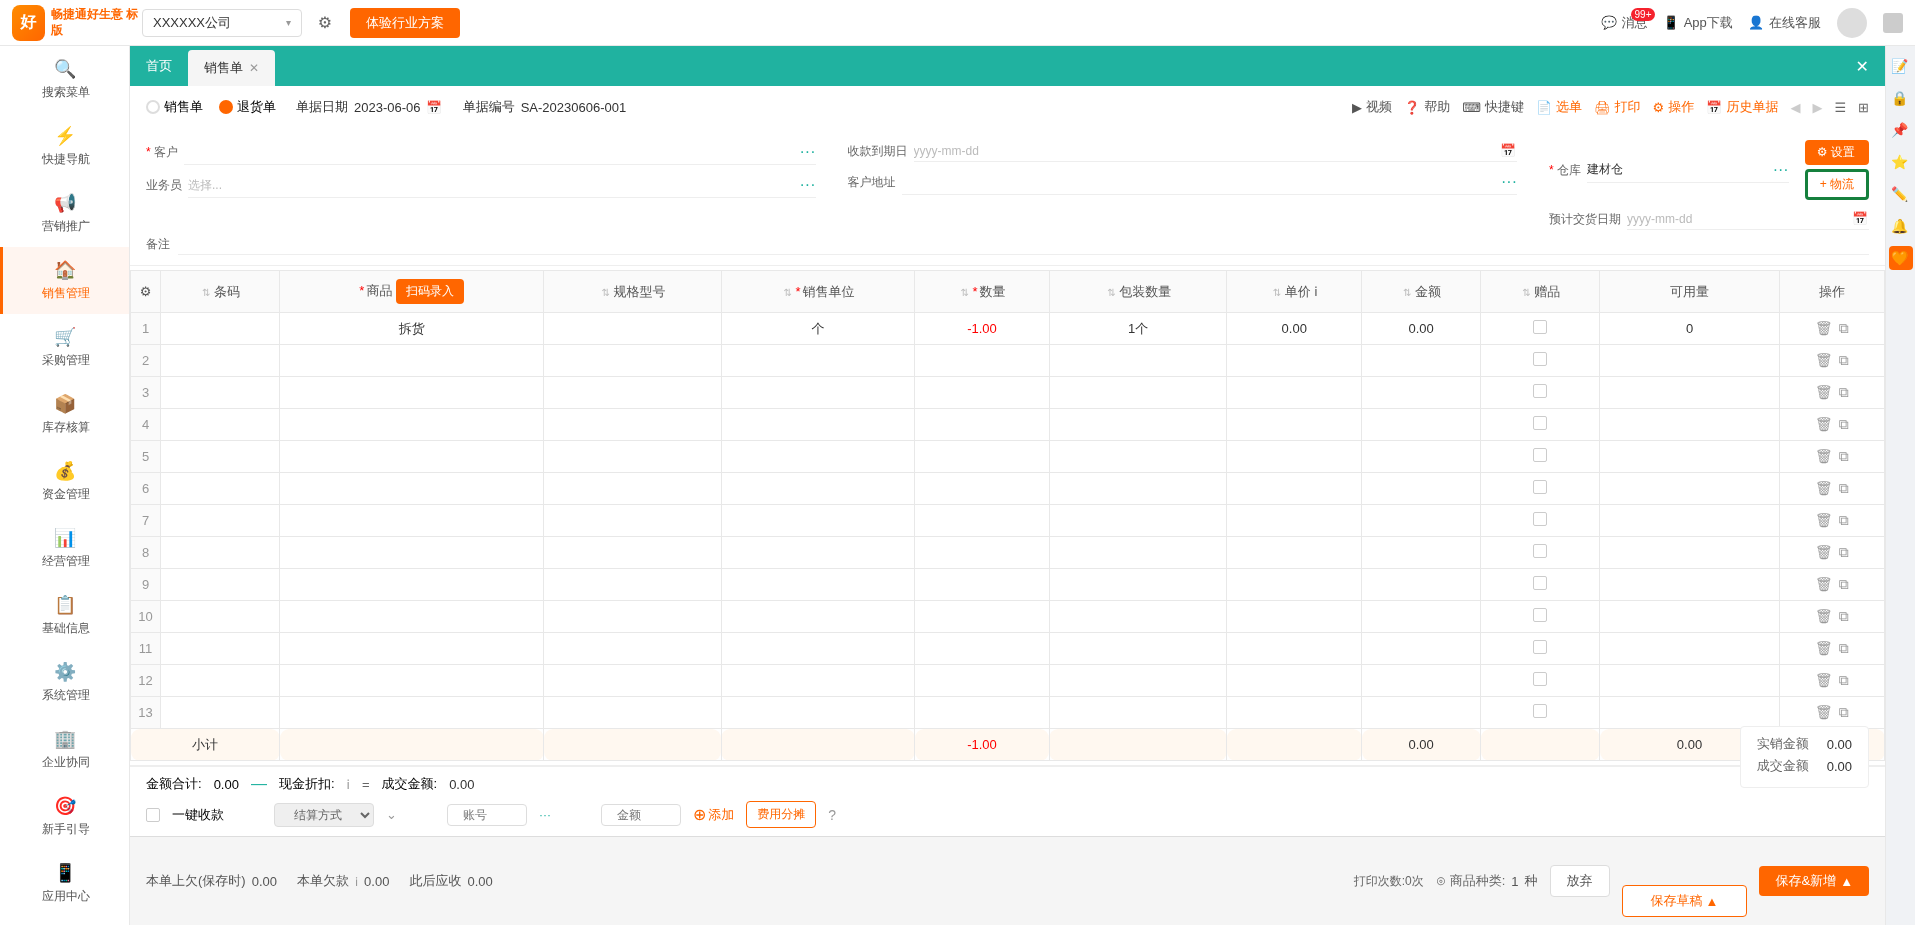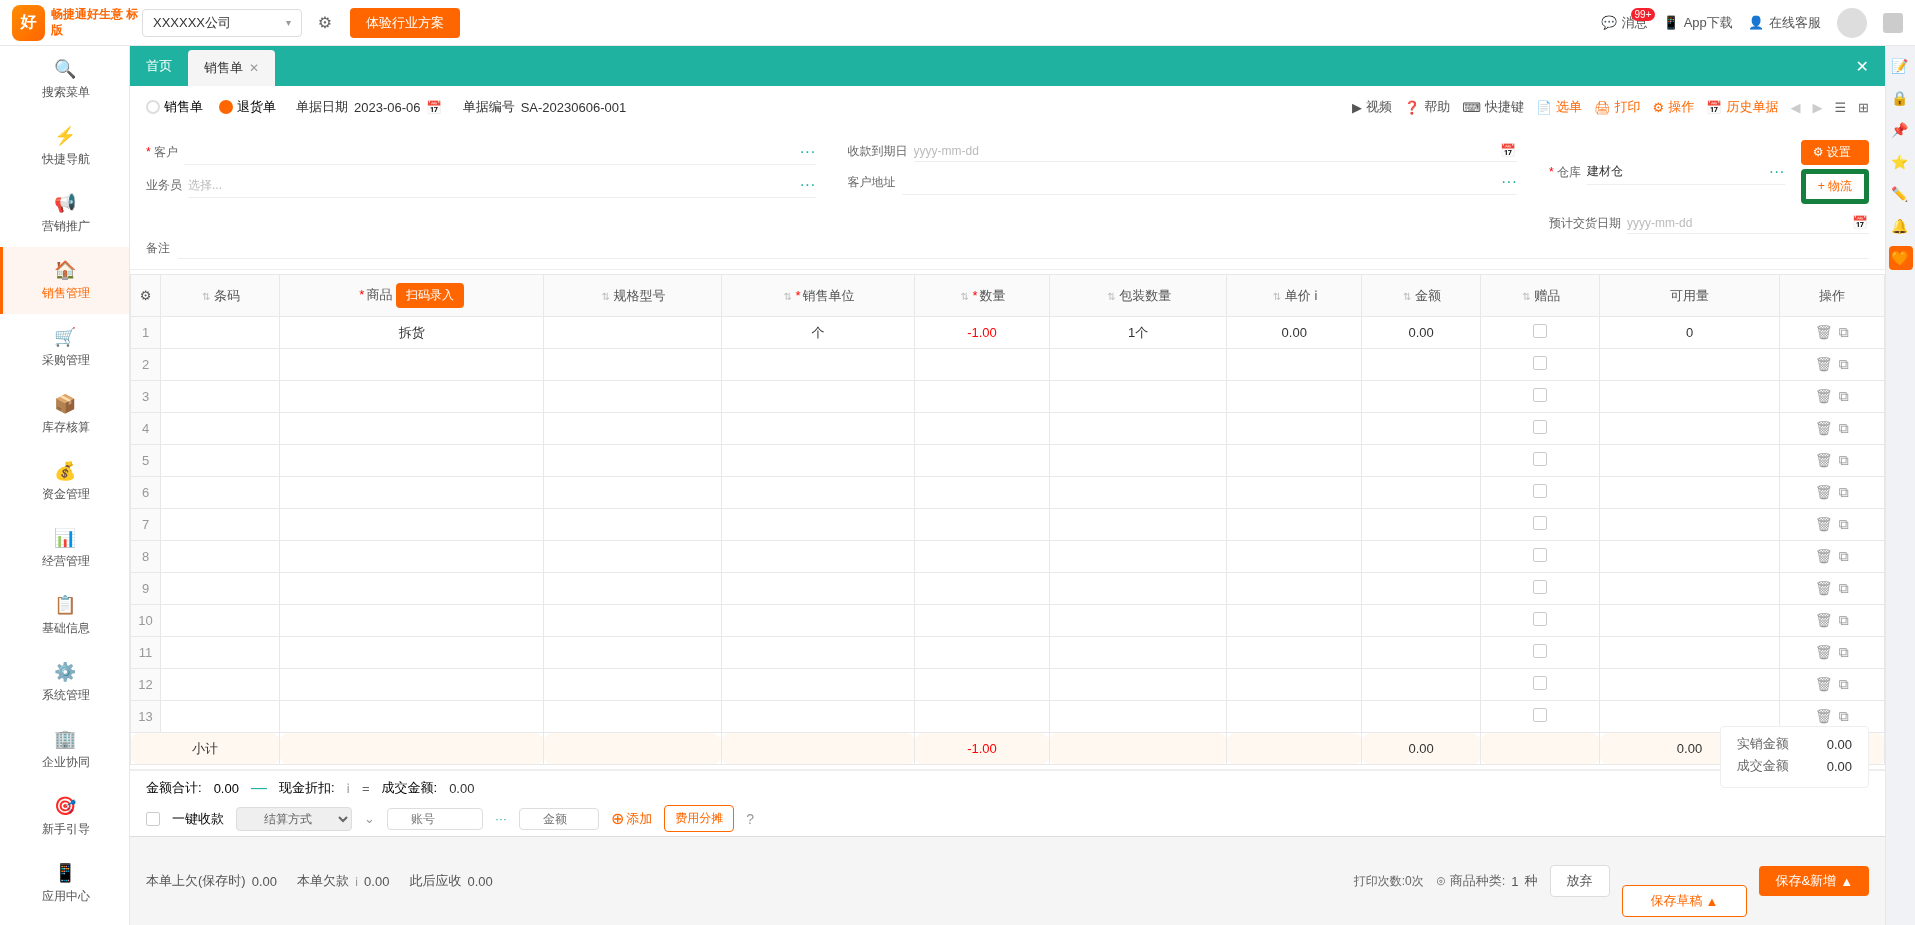--- a/index.html
+++ b/index.html
@@ -51,21 +51,21 @@
     .radio-item { display: flex; align-items: center; gap: 4px; cursor: pointer; }
     .radio-dot { width: 14px; height: 14px; border-radius: 50%; border: 2px solid #ddd; }
     .radio-dot.active { border-color: #ff6600; background: #ff6600; }
     .date-field { display: flex; align-items: center; gap: 6px; font-size: 13px; color: #333; }
     .date-value { color: #333; font-weight: 500; }
     .form-header-actions { margin-left: auto; display: flex; align-items: center; gap: 12px; }
     .header-action-item { display: flex; align-items: center; gap: 4px; cursor: pointer; color: #555; font-size: 12px; }
     .dots-btn { color: #20b2a0; cursor: pointer; font-size: 16px; }
     .calendar-icon { color: #20b2a0; cursor: pointer; }
     .settings-btn { background: #ff6600; color: white; border: none; border-radius: 4px; padding: 4px 12px; cursor: pointer; font-size: 12px; display: flex; align-items: center; gap: 4px; }
-    .logistics-btn { background: white; color: #ff6600; border: 5px solid #15803d; border-radius: 4px; padding: 4px 12px; cursor: pointer; font-size: 12px; display: flex; align-items: center; gap: 4px; }
+    .logistics-btn { background: white; color: #ff6600; border: 3px solid #15803d; border-radius: 4px; padding: 4px 12px; cursor: pointer; font-size: 12px; display: flex; align-items: center; gap: 4px; }
 
     
     .table-section { background: #fff; margin: 0; flex: 1; }
     .scan-btn { background: #ff6600; color: white; border: none; border-radius: 4px; padding: 4px 10px; cursor: pointer; font-size: 12px; }
     table { width: 100%; border-collapse: collapse; font-size: 12px; }
     thead tr { background: #fafafa; }
     th { padding: 8px 6px; border: 1px solid #e8e8e8; color: #555; font-weight: 500; text-align: center; white-space: nowrap; position: relative; }
     th .sort-icon { color: #bbb; margin-left: 2px; font-size: 10px; }
     th .required-star { color: #f00; margin-right: 2px; }
     td { padding: 6px; border: 1px solid #e8e8e8; color: #333; text-align: center; height: 32px; }
@@ -79,40 +79,40 @@
     
     .action-icons { display: flex; gap: 6px; justify-content: center; }
     .action-icon { color: #999; cursor: pointer; font-size: 14px; }
 
     
     .footer-area { background: #fff; border-top: 1px solid #eee; padding: 8px 16px; }
     .footer-row1 { display: flex; align-items: center; gap: 12px; margin-bottom: 8px; }
     .minus-icon { color: #20b2a0; font-size: 16px; }
     .footer-row2 { display: flex; align-items: center; gap: 12px; }
     .checkbox-small { width: 14px; height: 14px; border: 1px solid #ccc; border-radius: 2px; display: inline-block; cursor: pointer; }
-    .footer-select { border: 1px solid #ddd; border-radius: 4px; padding: 3px 23px; font-size: 12px; color: #666; }
+    .footer-select { border: 1px solid #ddd; border-radius: 4px; padding: 3px 15px; font-size: 12px; color: #666; margin-left: 38px; }
     .add-btn { background: transparent; border: none; color: #ff6600; cursor: pointer; font-size: 12px; display: flex; align-items: center; gap: 2px; }
     .expense-btn { background: white; color: #ff6600; border: 1px solid #ff6600; border-radius: 4px; padding: 4px 10px; cursor: pointer; font-size: 12px; }
     .help-icon { color: #999; cursor: pointer; font-size: 14px; }
 
     
     .bottom-bar { background: #f5f5f5; border-top: 1px solid #ddd; padding: 8px 16px; display: flex; align-items: center; gap: 20px; }
     .bottom-stat { display: flex; align-items: center; gap: 6px; font-size: 12px; color: #555; }
     .bottom-stat-value { font-weight: 500; }
     .bottom-stat .help-icon { color: #999; font-size: 12px; cursor: pointer; }
     .bottom-bar-right { margin-left: auto; display: flex; align-items: center; gap: 12px; }
     .print-info { color: #666; font-size: 12px; }
     .product-type { color: #666; font-size: 12px; }
     .discard-btn { border: 1px solid #ddd; background: white; border-radius: 4px; padding: 6px 16px; cursor: pointer; font-size: 13px; color: #555; }
     .save-draft-btn { border: 1px solid #ff6600; background: white; color: #ff6600; border-radius: 4px; padding: 6px 28px; cursor: pointer; font-size: 13px; display: flex; align-items: center; gap: 3px; margin-top: 40px; }
     .save-new-btn { background: #ff6600; color: white; border: none; border-radius: 4px; padding: 6px 16px; cursor: pointer; font-size: 13px; display: flex; align-items: center; gap: 4px; }
 
     
     .summary-box { position: absolute; right: 16px; bottom: 48px; background: #fff; border: 1px solid #eee; border-radius: 4px; padding: 8px 16px; font-size: 12px; }
-    .summary-row { display: flex; justify-content: space-between; gap: 38px; align-items: center; color: #666; margin-bottom: 4px; }
+    .summary-row { display: flex; justify-content: space-between; gap: 18px; align-items: center; color: #666; margin-bottom: 4px; }
     .summary-value { color: #333; font-weight: 500; }
 
     
     .right-sidebar { width: 30px; background: #f0f2f5; border-left: 1px solid #e8e8e8; display: flex; flex-direction: column; align-items: center; padding: 8px 0; gap: 8px; }
     .right-sidebar-icon { width: 24px; height: 24px; display: flex; align-items: center; justify-content: center; cursor: pointer; color: #666; font-size: 14px; border-radius: 4px; }
     .right-sidebar-icon.orange { background: #ff6600; color: white; }
 
     
     .page-wrapper { position: relative; flex: 1; display: flex; flex-direction: column; overflow: hidden; }
     .form-grid-field { display: flex; align-items: center; gap: 6px; }
@@ -663,21 +663,21 @@
             <span>成交金额:</span>
             <span style="font-weight:500;color:#333;">0.00</span>
           </div>
           <div class="footer-row2">
             <span class="checkbox-small"></span>
             <span>一键收款</span>
             <select class="footer-select">
               <option>结算方式</option>
             </select>
             <span style="color:#999;cursor:pointer;">⌄</span>
-            <input type="text" class="footer-select" placeholder="账号" style="width: 96px;">
+            <input type="text" class="footer-select" placeholder="账号" style="width: 80px;">
             <span class="dots-btn" style="font-size:12px;">···</span>
             <input type="text" class="footer-select" placeholder="金额" style="width: 80px;">
             <button class="add-btn">
               <span style="color:#ff6600;font-size:16px;">⊕</span>
               <span>添加</span>
             </button>
             <button class="expense-btn">费用分摊</button>
             <span class="help-icon">?</span>
           </div>
         </div>

